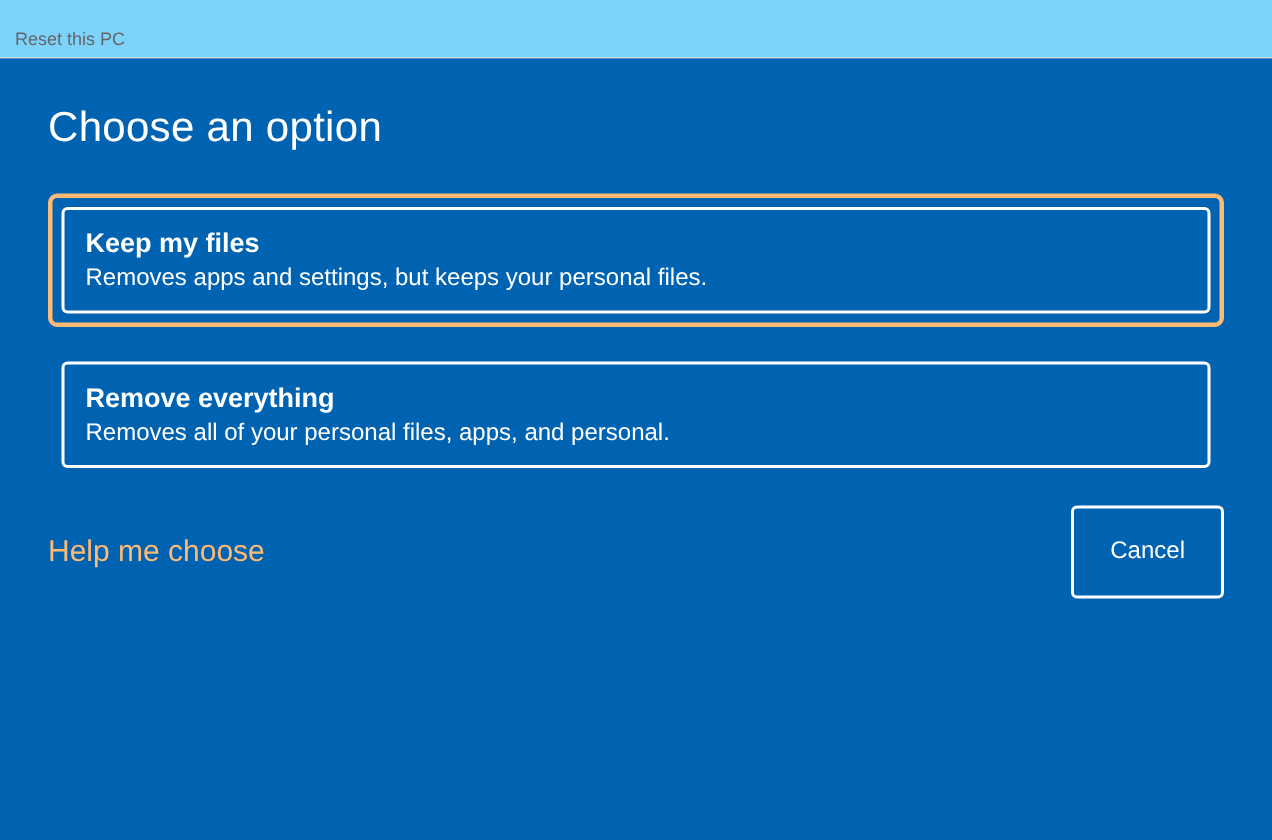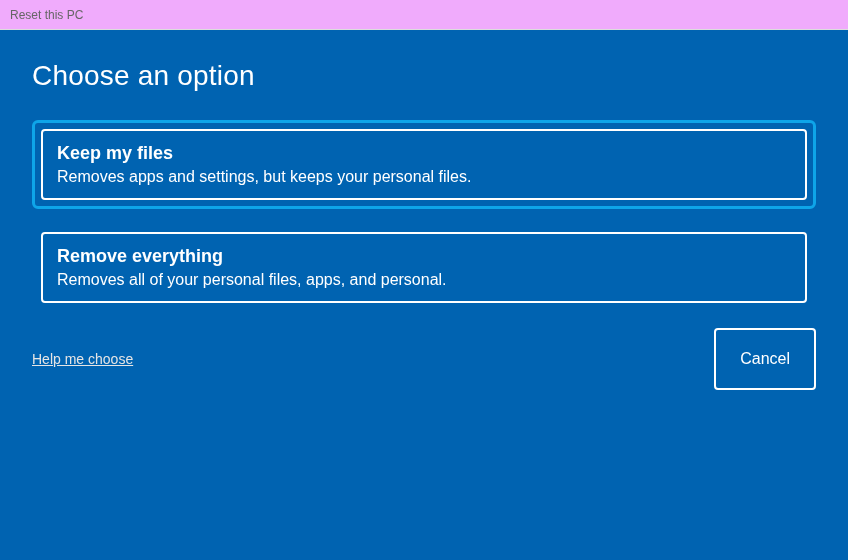--- a/index.html
+++ b/index.html
@@ -9,24 +9,24 @@
     }
     body {
       font-family: "Segoe UI", Arial, sans-serif;
       width: 848px;
       height: 560px;
       overflow: hidden;
       background: #0063b1;
     }
     .titlebar {
       height: 30px;
-      background: #f0abfc;
+      background: #7dd3fc;
       color: #666;
       font-size: 12px;
-      padding: 8px 10px;
+      padding: 19px 10px;
       border-bottom: 1px solid #ddd;
     }
     .content {
       background: #0063b1;
       height: 382px;
       padding: 30px 32px 20px 32px;
       color: #fff;
       position: relative;
     }
     .heading {
@@ -34,21 +34,21 @@
       font-weight: 300;
       margin-bottom: 28px;
       letter-spacing: 0.2px;
     }
     .option-wrap {
       padding: 6px;
       border-radius: 6px;
       margin-bottom: 14px;
     }
     .option-wrap.highlight {
-      border: 3px solid #0ea5e9;
+      border: 3px solid #fdba74;
     }
     .option-wrap.plain {
       border: 3px solid transparent;
     }
     .option {
       border: 2px solid #fff;
       border-radius: 4px;
       background: #0063b1;
       padding: 12px 14px;
       cursor: pointer;
@@ -71,23 +71,22 @@
     .footer {
       position: absolute;
       left: 32px;
       right: 32px;
       bottom: 22px;
       display: flex;
       justify-content: space-between;
       align-items: center;
     }
     .help-link {
-      color: #e5e5e5;
-      font-size: 14px;
-      text-decoration: underline;
+      color: #fdba74;
+      font-size: 20px;
       cursor: pointer;
     }
     .cancel-btn {
       border: 2px solid #fff;
       background: #0063b1;
       color: #fff;
       font-size: 16px;
       padding: 20px 24px;
       border-radius: 4px;
       cursor: pointer;

